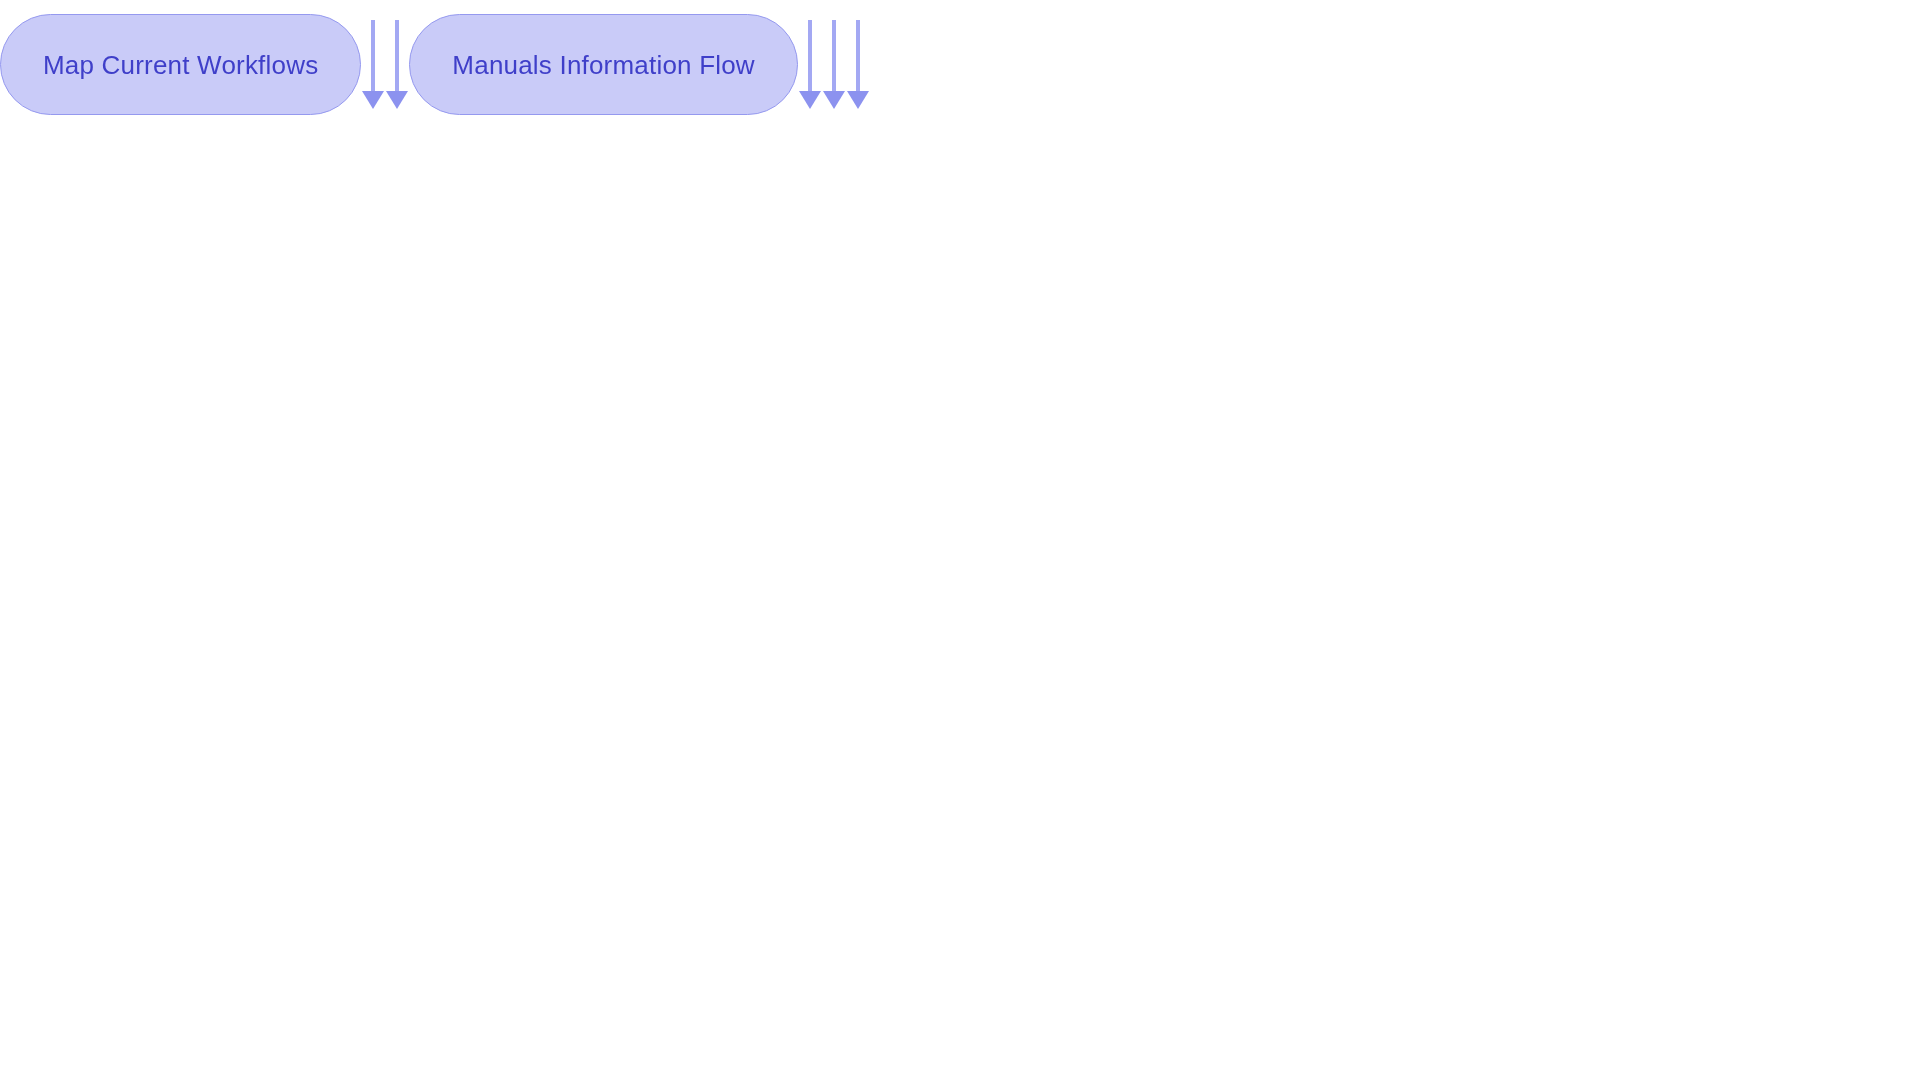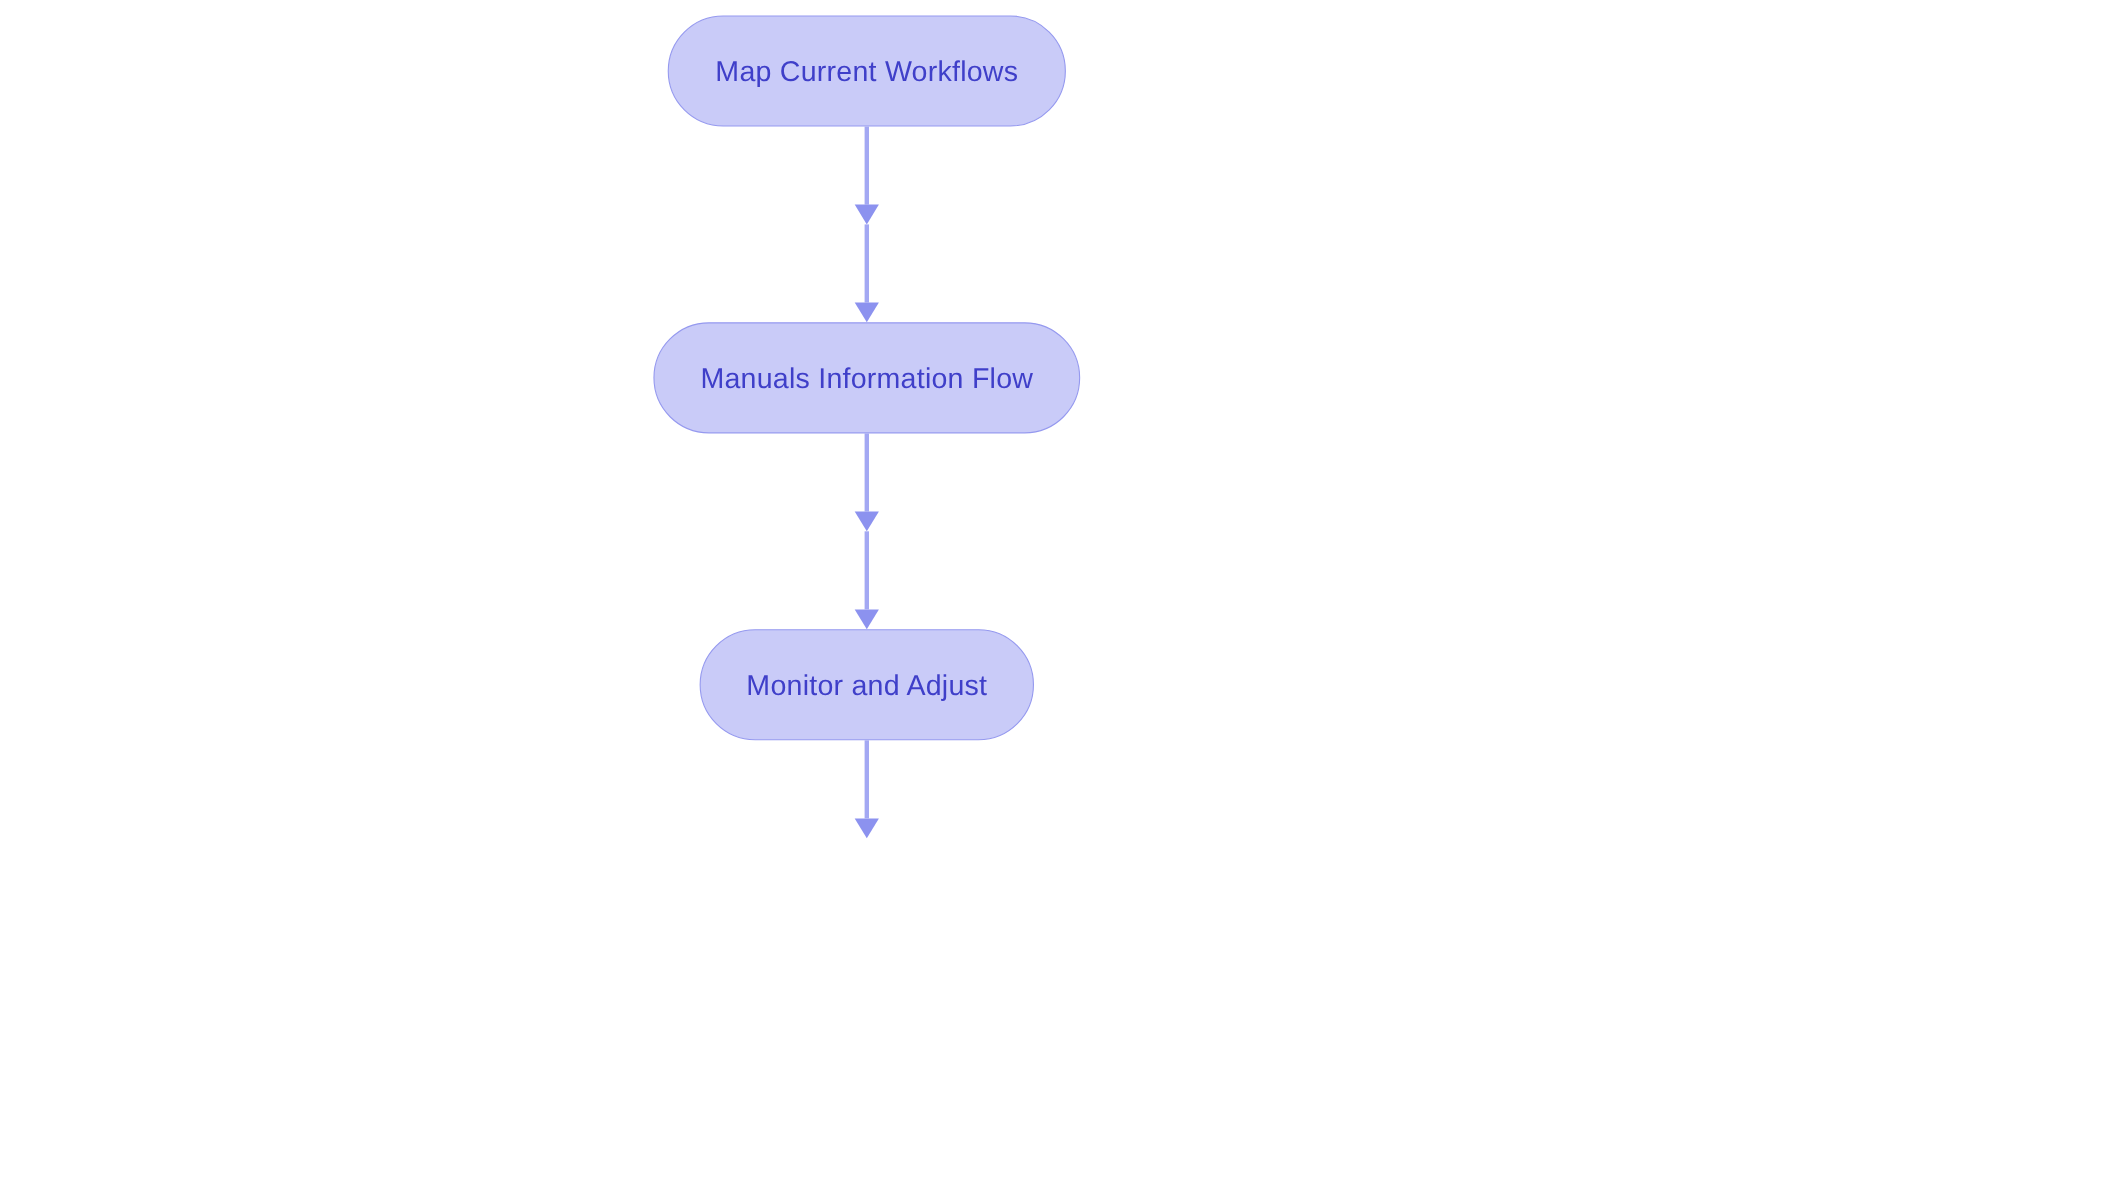--- a/index.html
+++ b/index.html
@@ -14,21 +14,21 @@
     height: 1083px;
     background: #ffffff;
     overflow: hidden;
   }
   .flow-column {
     position: absolute;
     left: 0;
     top: 14px;
     width: 1576px;
     display: flex;
-    flex-direction: column;
+    flex-direction: row;
     align-items: center;
   }
   .flow-node {
     box-sizing: border-box;
     height: 101px;
     min-width: 240px;
     padding: 0 42px;
     border: 1.5px solid #9599ef;
     border-radius: 51px;
     background: #c9cbf8;
@@ -93,23 +93,20 @@
       <div class="shaft"></div>
       <div class="head"></div>
     </div>
 
 
     <div class="flow-arrow">
       <div class="shaft"></div>
       <div class="head"></div>
     </div>
 
-    <div class="flow-node">
-      <span class="node-label">Monitor and Adjust</span>
-    </div>
 
     <div class="flow-arrow">
       <div class="shaft"></div>
       <div class="head"></div>
     </div>
 
 
   </div>
 </div>
 

